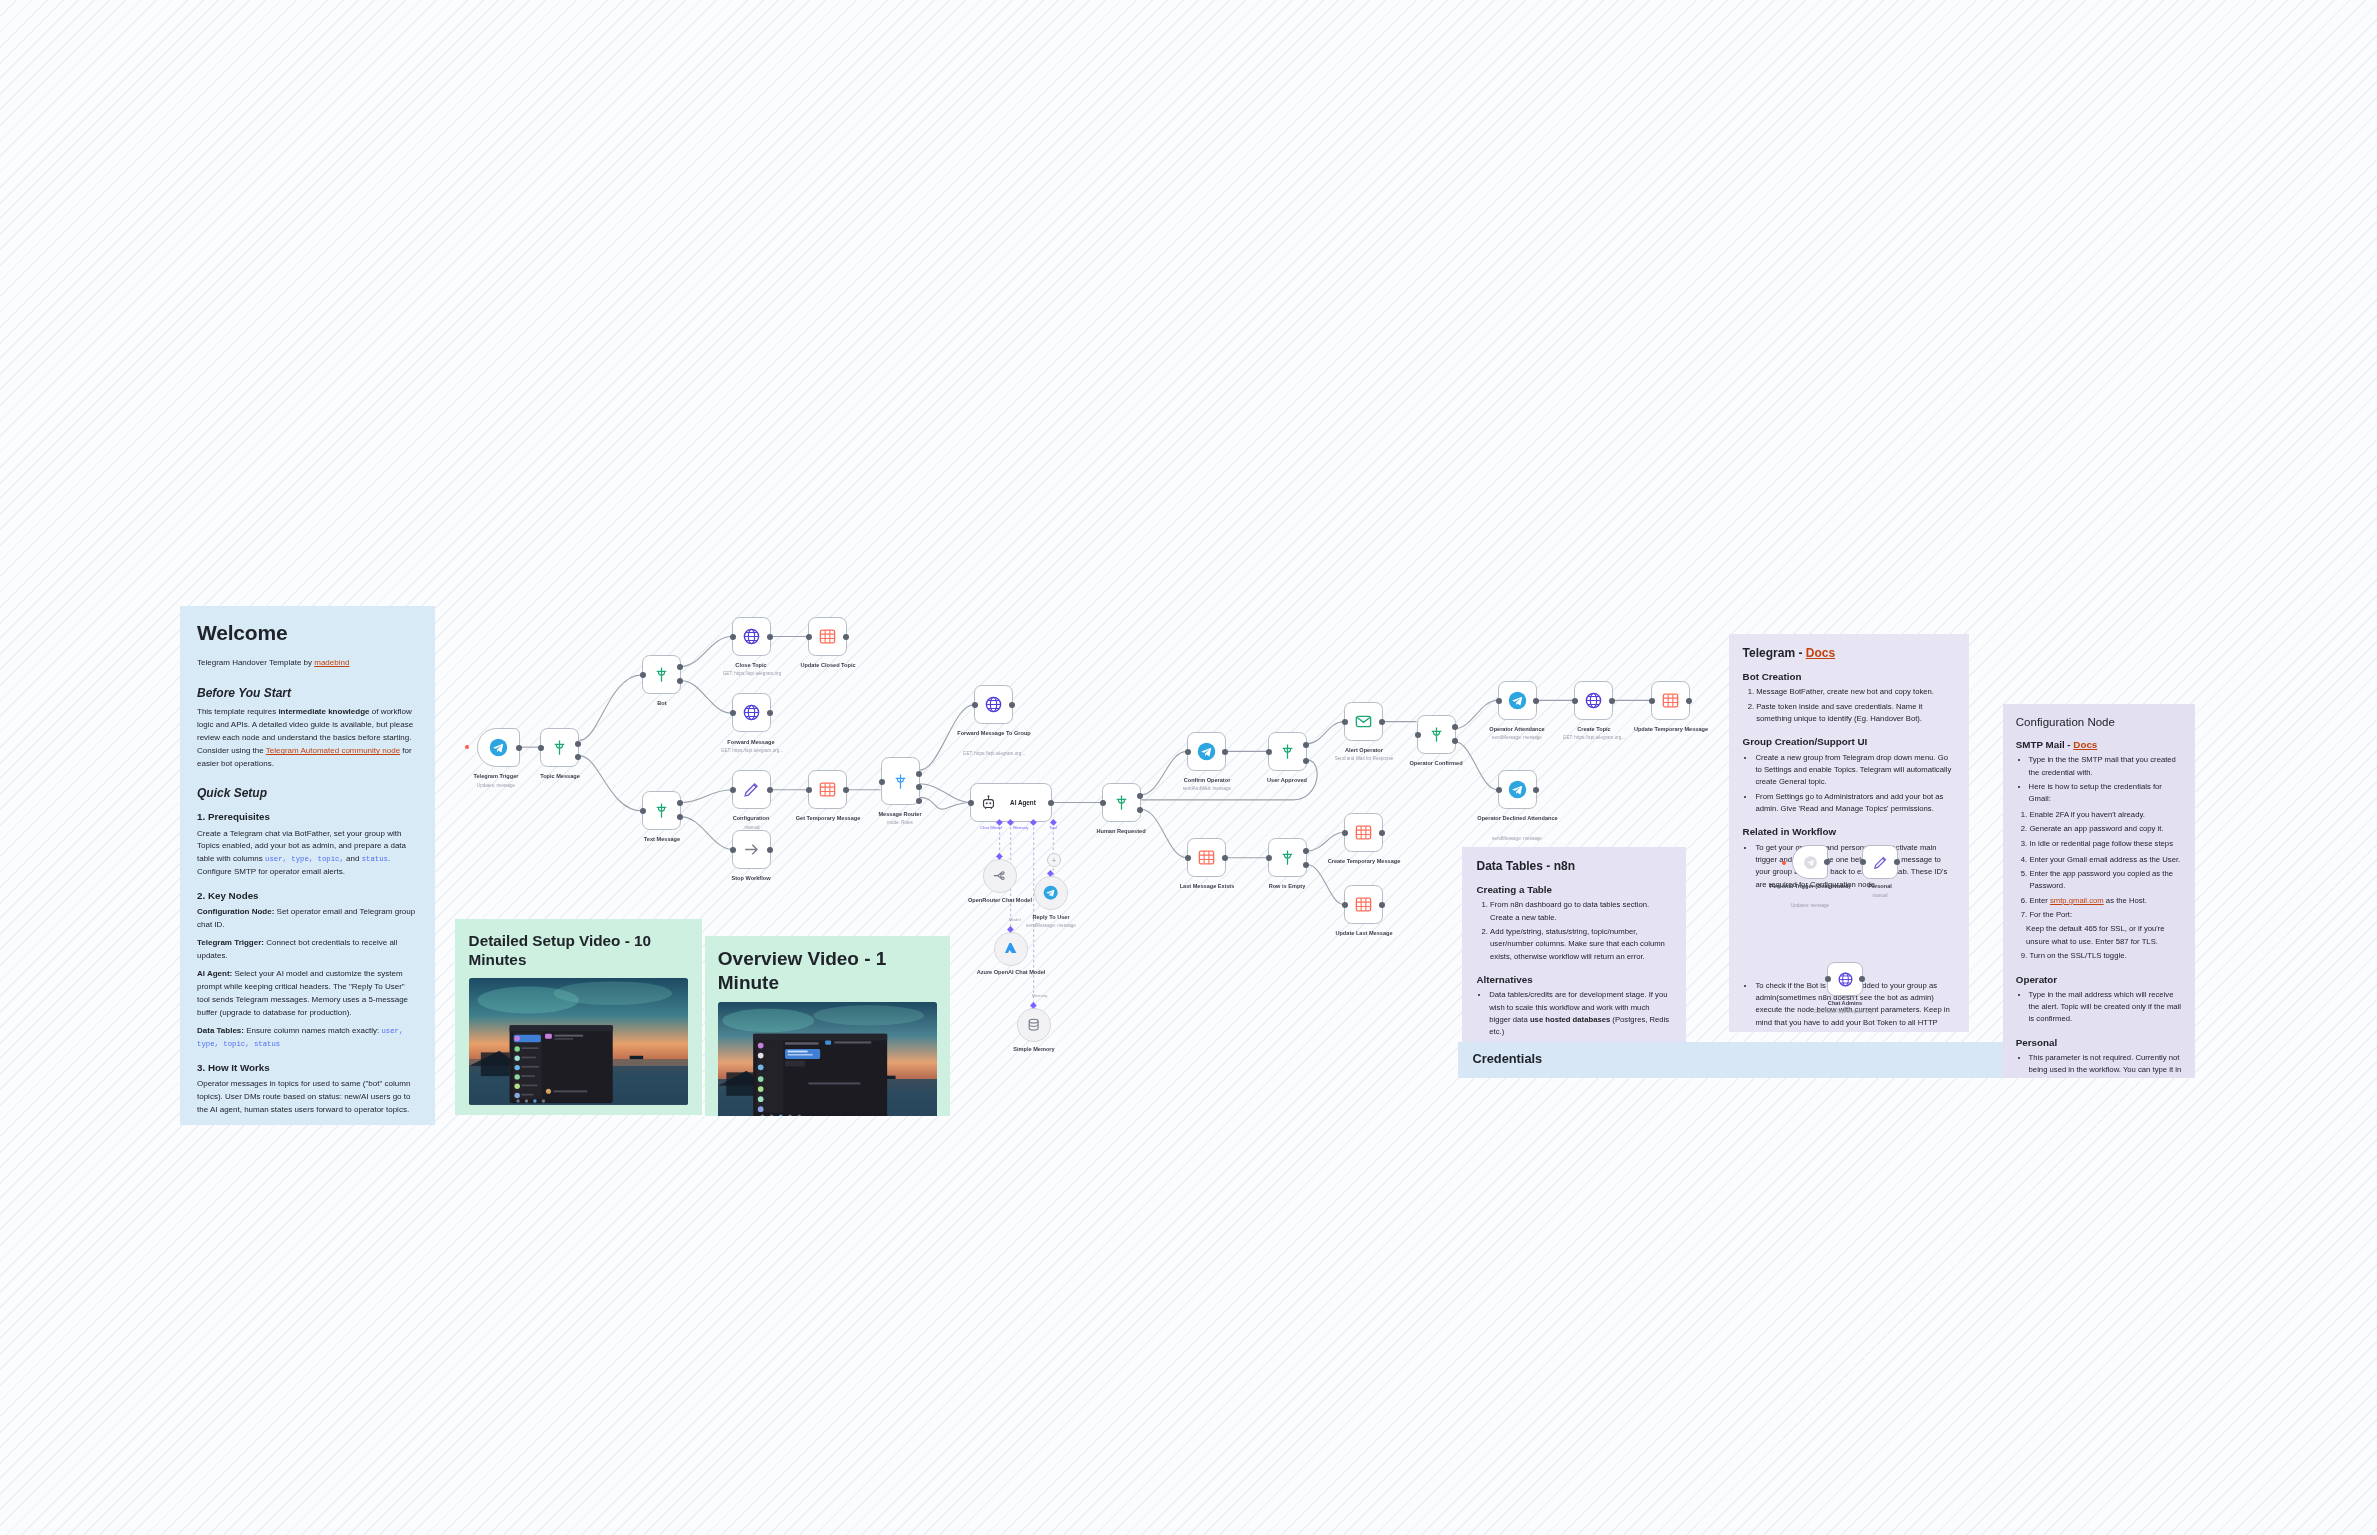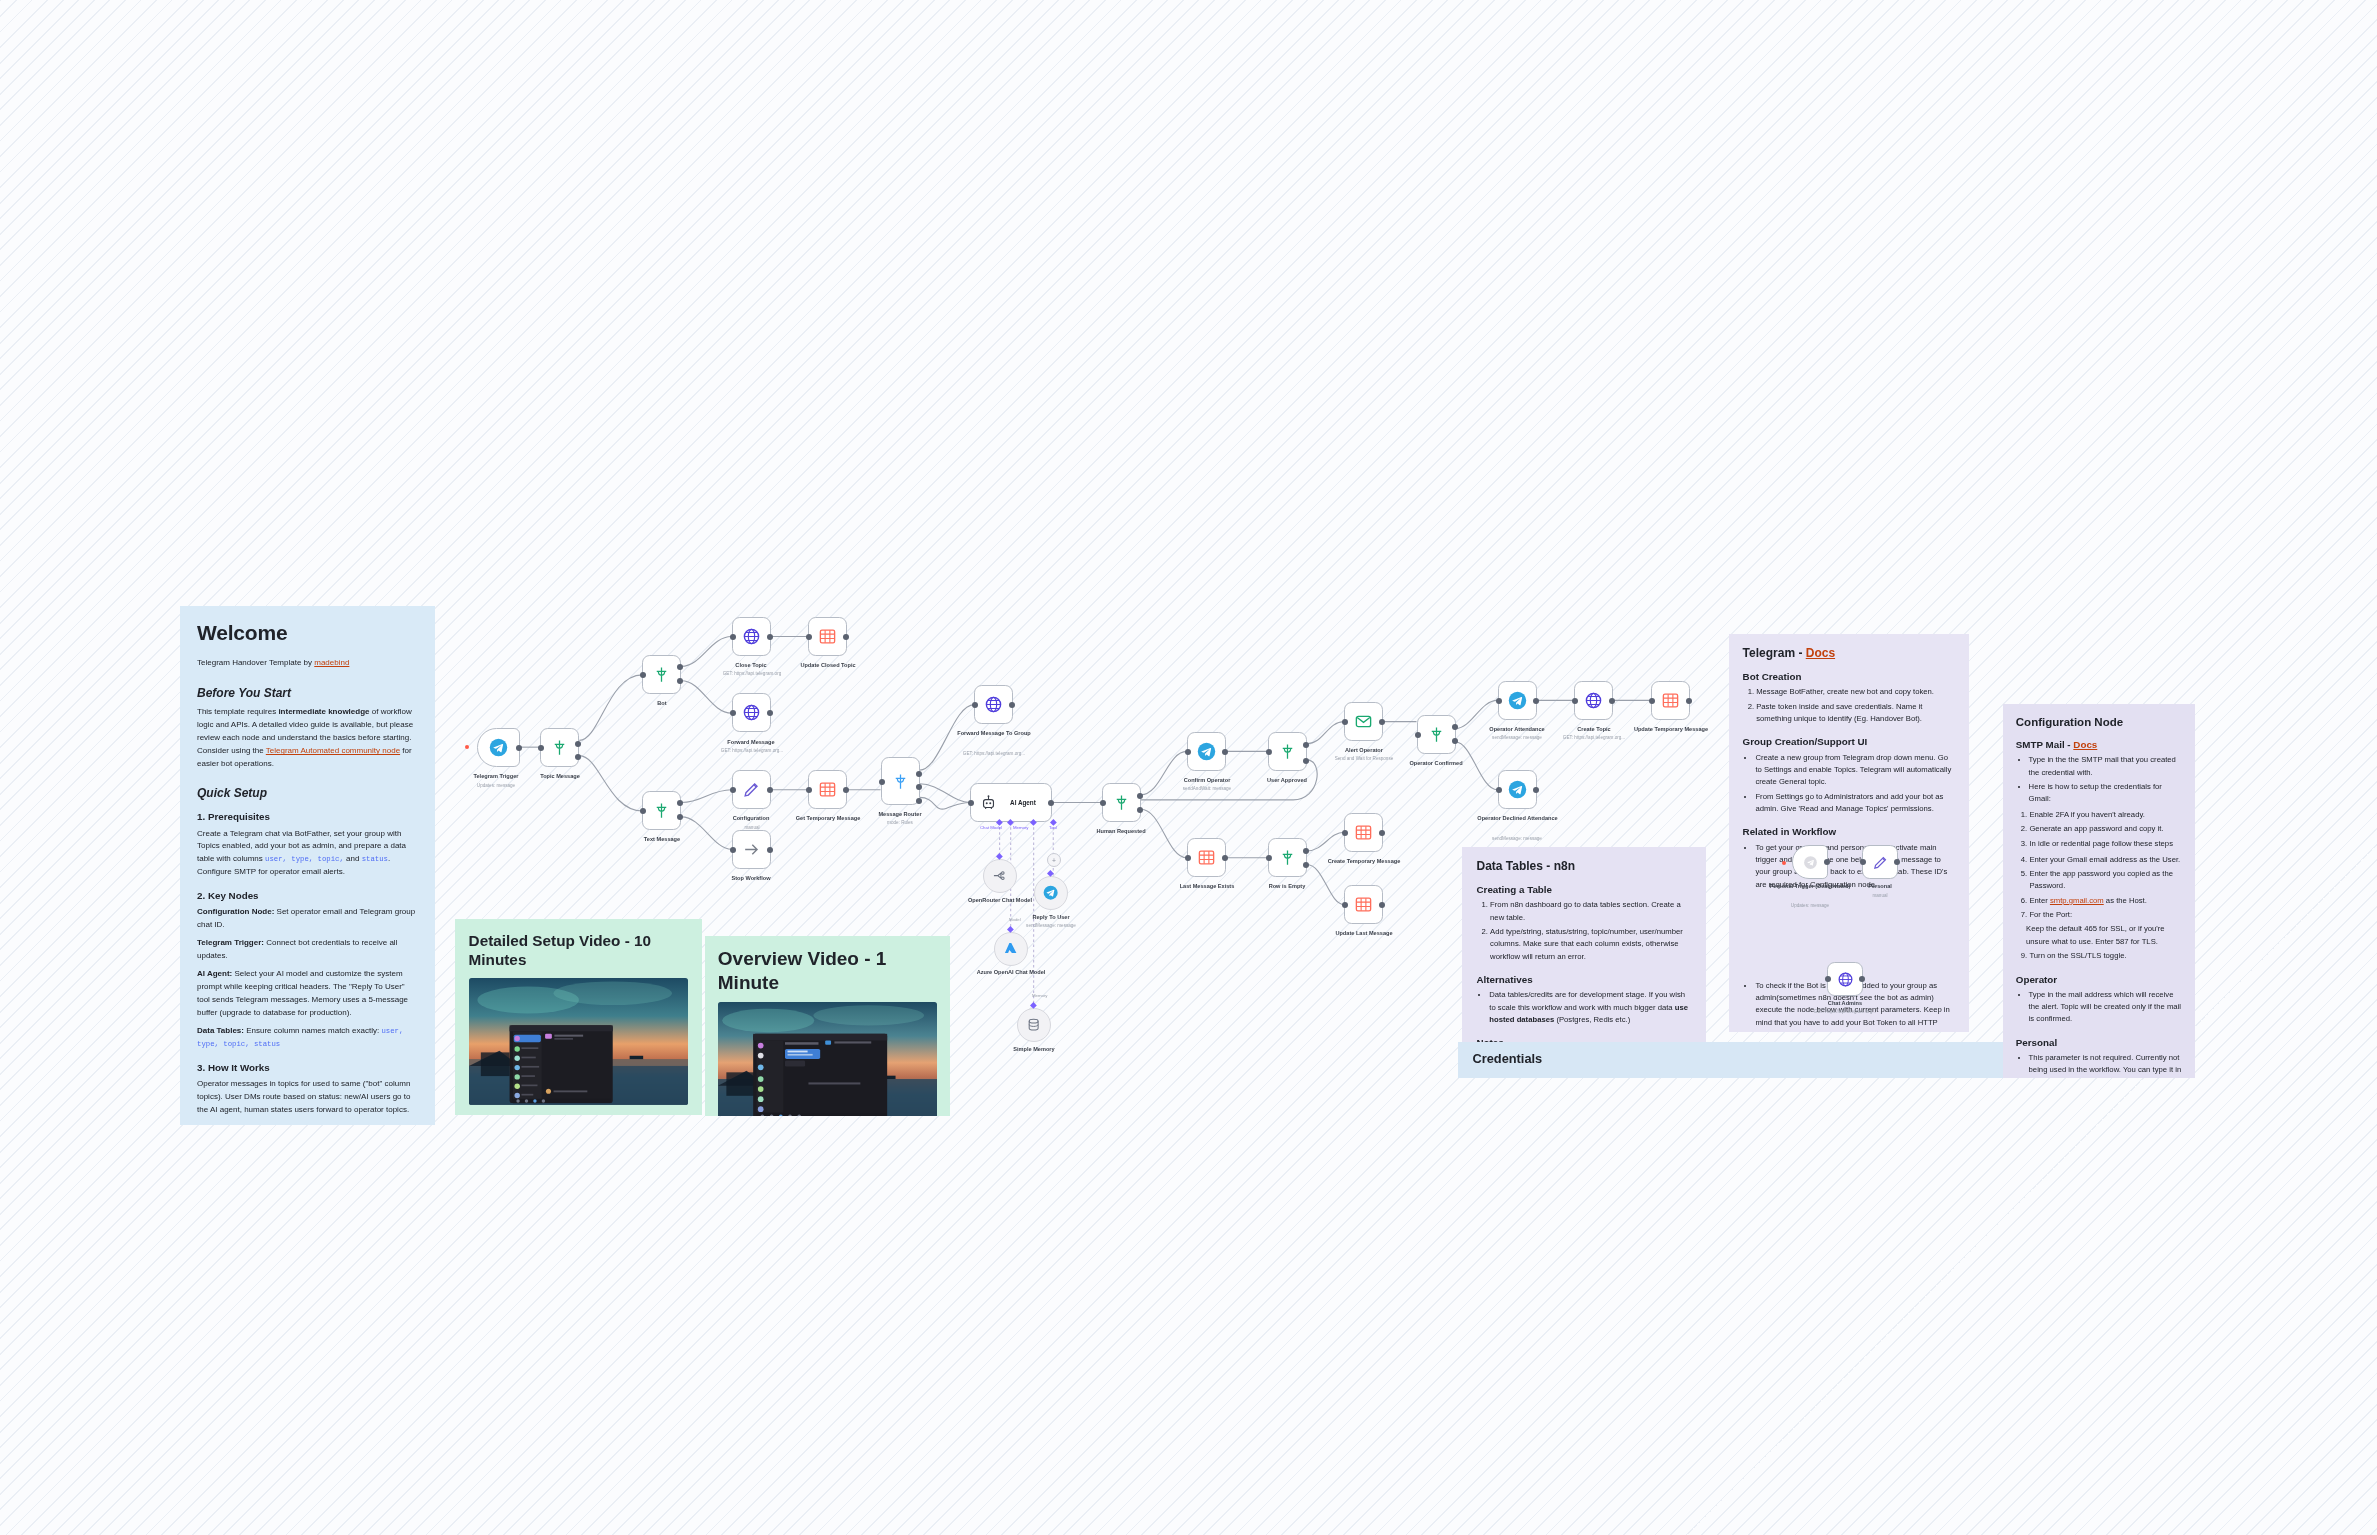--- a/index.html
+++ b/index.html
@@ -538,21 +538,21 @@
       <rect x="108" y="96" width="62" height="2.5" fill="#4b4b57"></rect>
       <rect x="46" y="133" width="155" height="7" fill="#19191f"></rect>
       <circle cx="53" cy="136.5" r="2.2" fill="#6f7585"></circle>
       <circle cx="64" cy="136.5" r="2.2" fill="#6f7585"></circle>
       <circle cx="75" cy="136.5" r="2.2" fill="#5a9fe0"></circle>
       <circle cx="86" cy="136.5" r="2.2" fill="#6f7585"></circle>
       <circle cx="97" cy="136.5" r="2.2" fill="#6f7585"></circle>
     </svg>
   </div>
 
-  <div class="sticky s-lilac" style="left:1462px;top:847px;width:244px;height:196px;padding:12px 14.5px;">
+  <div class="sticky s-lilac" style="left:1462px;top:847px;width:224px;height:196px;padding:12px 14.5px;">
     <div style="font-size:12px;font-weight:700;margin-bottom:8.5px;">Data Tables - n8n</div>
     <h3>Creating a Table</h3>
     <ol>
       <li>From n8n dashboard go to data tables section. Create a new table.</li>
       <li>Add type/string, status/string, topic/number, user/number columns. Make sure that each column exists, otherwise workflow will return an error.</li>
     </ol>
     <h3>Alternatives</h3>
     <ul>
       <li><span>Data tables/credits are for development stage. If you wish to scale this workflow and work with much bigger data </span><b>use hosted databases</b><span> (Postgres, Redis etc.)</span></li>
     </ul>
@@ -614,21 +614,21 @@
         <ellipse cx="12" cy="12" rx="4" ry="9" fill="none" stroke="#4f3ddb" stroke-width="1.4"></ellipse>
         <path d="M3 12h18M5 7h14M5 17h14" stroke="#4f3ddb" stroke-width="1.3"></path>
       </svg>
     <span class="port in"></span>
     <span class="port out"></span>
   </div>
   <div class="nlabel" style="left:1794px;top:1000px;">Chat Admins</div>
   <div class="nsub" style="left:1781px;top:1009px;">GET: https://api.telegram.org...</div>
 
   <div class="sticky s-purple" style="left:2003px;top:704px;width:192px;height:374px;padding:12px 12.8px;">
-    <div style="font-size:11.5px;font-weight:700;margin-bottom:5px;">Configuration Node</div>
+    <div style="font-size:11.5px;font-weight:400;margin-bottom:5px;">Configuration Node</div>
     <h3><span>SMTP Mail - </span><span class="lnk">Docs</span></h3>
     <ul>
       <li>Type in the the SMTP mail that you created the credential with.</li>
       <li>Here is how to setup the credentials for Gmail:</li>
     </ul>
     <ol>
       <li>Enable 2FA if you haven't already.</li>
       <li>Generate an app password and copy it.</li>
       <li>In idle or redential page follow these steps</li>
     </ol>

